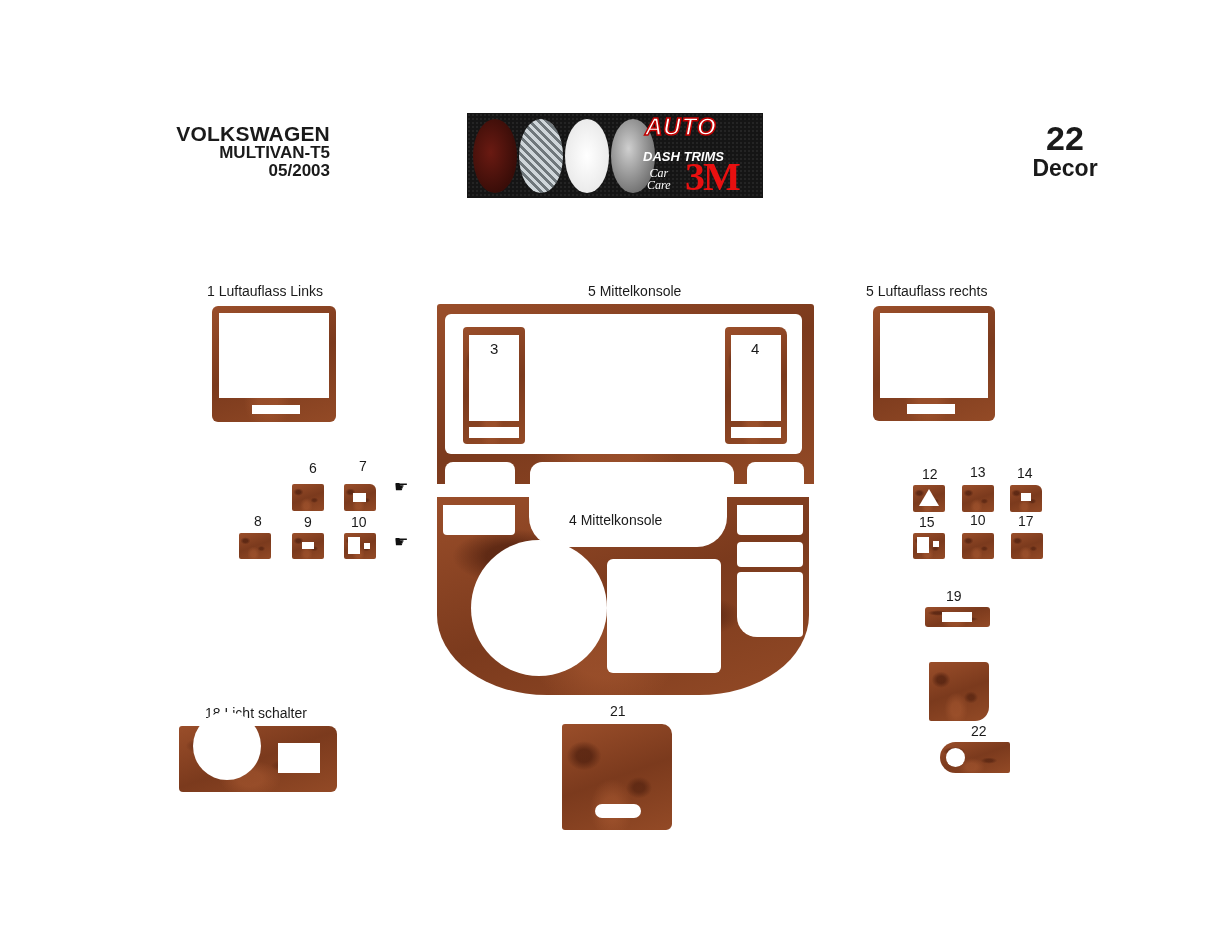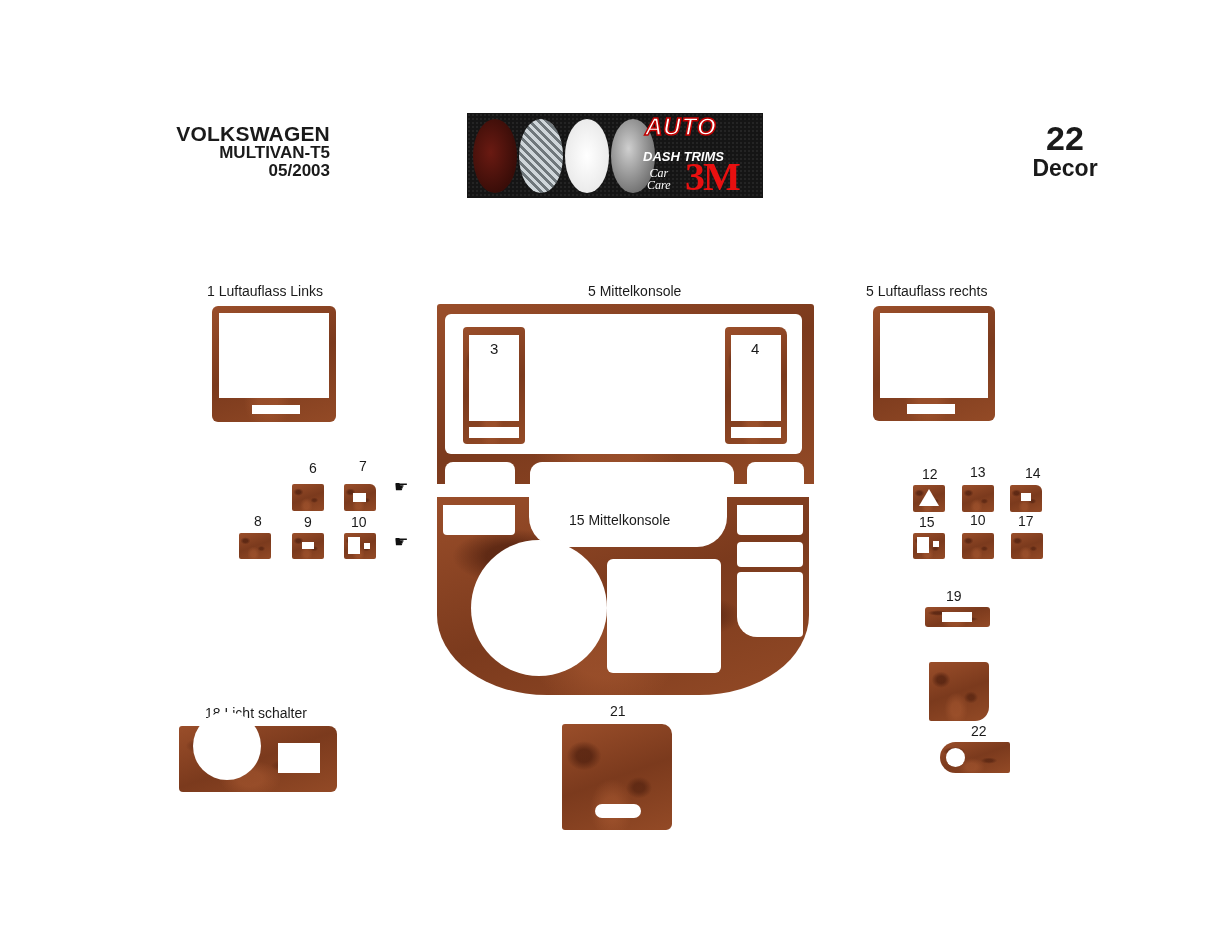--- a/index.html
+++ b/index.html
@@ -96,21 +96,21 @@
 
 <div class="abs wood" style="left:437px;top:497px;width:372px;height:198px;border-radius:0 0 110px 110px / 0 0 80px 80px;">
   <div class="hole" style="left:6px;top:8px;width:72px;height:30px;border-radius:0 0 4px 4px;"></div>
   <div class="hole" style="left:92px;top:0;width:198px;height:50px;border-radius:0 0 30px 30px;"></div>
   <div class="hole" style="left:300px;top:8px;width:66px;height:30px;border-radius:0 0 4px 4px;"></div>
   <div class="hole" style="left:300px;top:45px;width:66px;height:25px;border-radius:4px;"></div>
   <div class="hole" style="left:300px;top:75px;width:66px;height:65px;border-radius:4px 4px 4px 20px;"></div>
   <div class="hole" style="left:34px;top:43px;width:136px;height:136px;border-radius:50%;"></div>
   <div class="hole" style="left:170px;top:62px;width:114px;height:114px;border-radius:6px;"></div>
 </div>
-<div class="abs lbl" style="left:569px;top:512px;">15  Mittelkonsole</div>
+<div class="abs lbl" style="left:569px;top:512px;">4  Mittelkonsole</div>
 
 <div class="abs lbl" style="left:309px;top:460px;">6</div>
 <div class="abs wood" style="left:292px;top:484px;width:32px;height:27px;border-radius:2px;"></div>
 <div class="abs lbl" style="left:359px;top:458px;">7</div>
 <div class="abs wood" style="left:344px;top:484px;width:32px;height:27px;border-radius:2px 6px 2px 2px;">
   <div class="hole" style="left:9px;top:9px;width:13px;height:9px;"></div>
 </div>
 <div class="abs pointer" style="left:394px;top:477px;">☛</div>
 
 <div class="abs lbl" style="left:254px;top:513px;">8</div>
@@ -125,21 +125,21 @@
   <div class="hole" style="left:20px;top:10px;width:6px;height:6px;"></div>
 </div>
 <div class="abs pointer" style="left:394px;top:532px;">☛</div>
 
 <div class="abs lbl" style="left:922px;top:466px;">12</div>
 <div class="abs wood" style="left:913px;top:485px;width:32px;height:27px;border-radius:2px;">
   <div class="abs" style="left:6px;top:4px;width:0;height:0;border-left:10px solid transparent;border-right:10px solid transparent;border-bottom:17px solid #fff;"></div>
 </div>
 <div class="abs lbl" style="left:970px;top:464px;">13</div>
 <div class="abs wood" style="left:962px;top:485px;width:32px;height:27px;border-radius:2px;"></div>
-<div class="abs lbl" style="left:1017px;top:465px;margin-left:8px;">14</div>
+<div class="abs lbl" style="left:1017px;top:465px;">14</div>
 <div class="abs wood" style="left:1010px;top:485px;width:32px;height:27px;border-radius:2px 6px 2px 2px;">
   <div class="hole" style="left:11px;top:8px;width:10px;height:8px;"></div>
 </div>
 
 <div class="abs lbl" style="left:919px;top:514px;">15</div>
 <div class="abs wood" style="left:913px;top:533px;width:32px;height:26px;border-radius:2px;">
   <div class="hole" style="left:4px;top:4px;width:12px;height:16px;"></div>
   <div class="hole" style="left:20px;top:8px;width:6px;height:6px;"></div>
 </div>
 <div class="abs lbl" style="left:970px;top:512px;">10</div>

